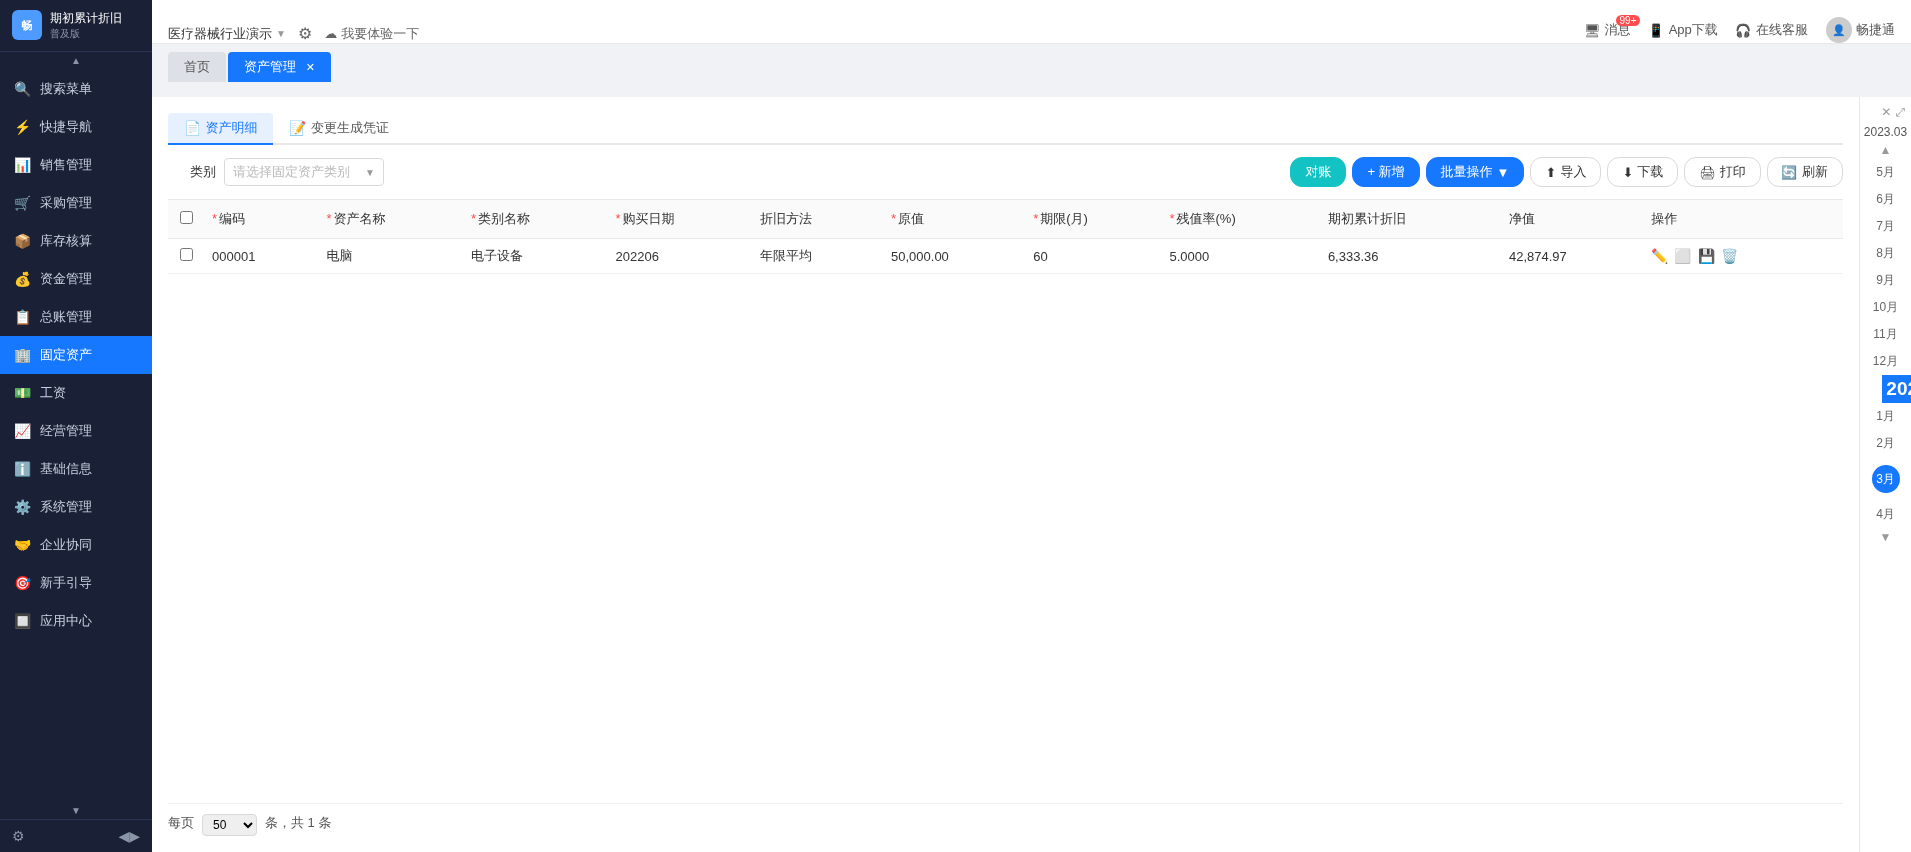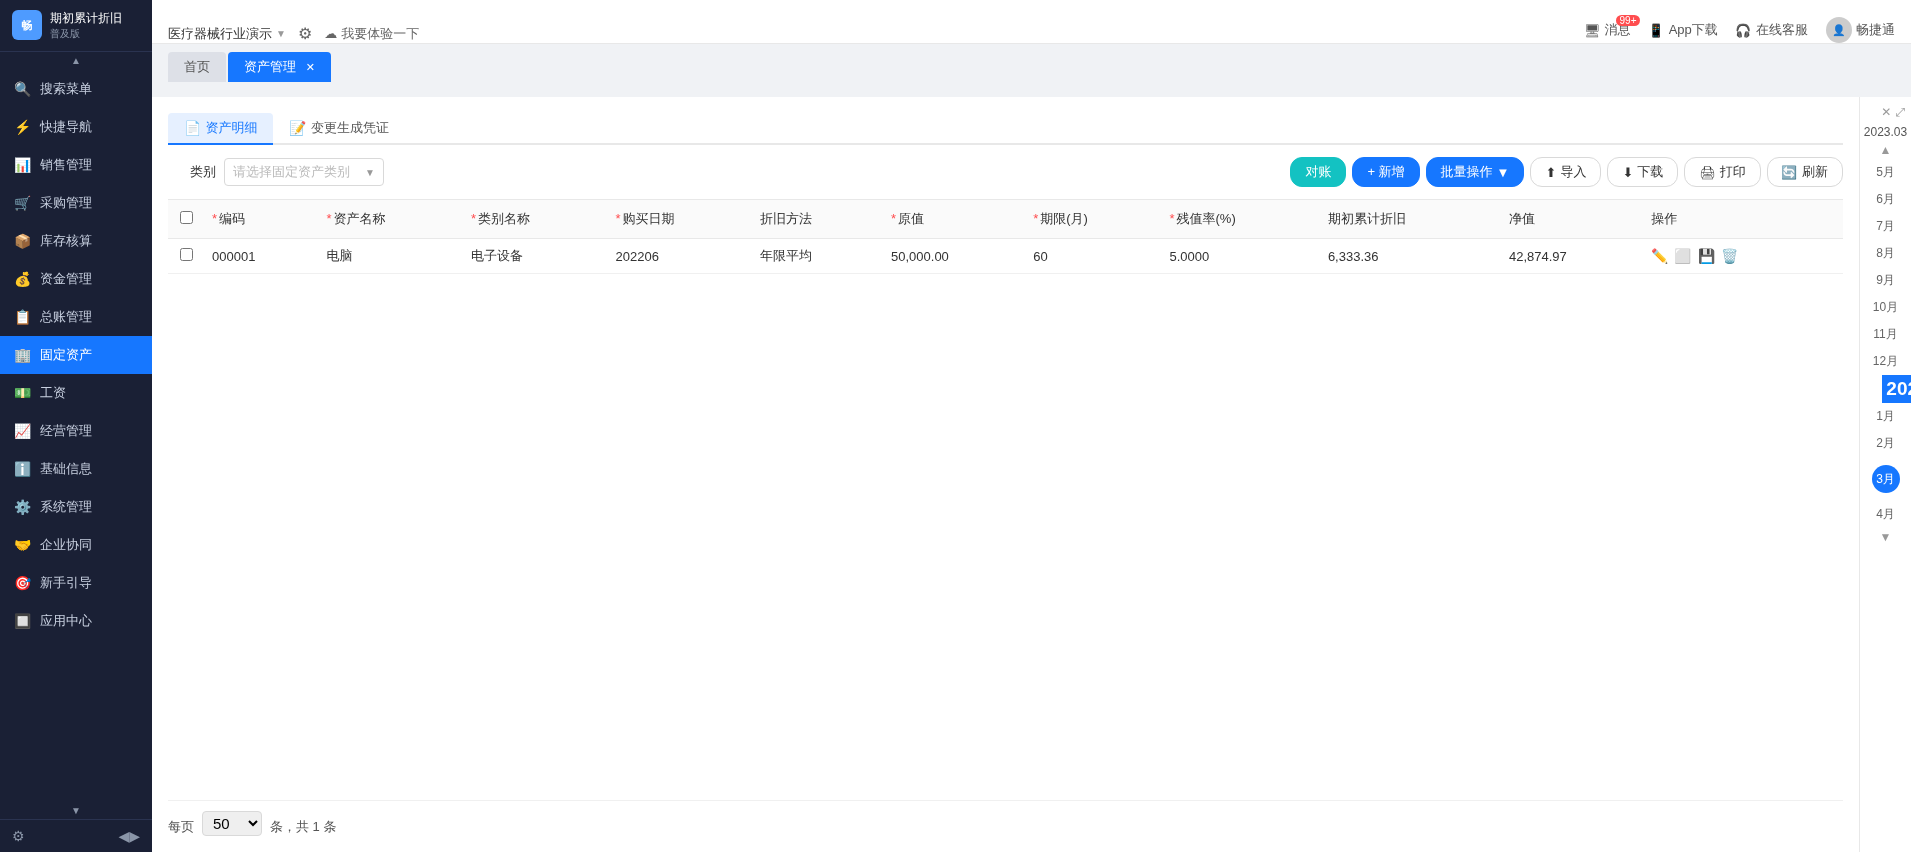--- a/index.html
+++ b/index.html
@@ -204,30 +204,30 @@
     .subtotal-row td { background: #f0f8ff; color: #555; font-size: 12px; }
 
     .action-icons { display: flex; gap: 6px; align-items: center; }
     .action-icon { color: #999; cursor: pointer; font-size: 14px; }
 
     .checkbox-cell { width: 36px; text-align: center; }
     input[type="checkbox"] { cursor: pointer; }
 
     
     .pagination {
-      display: flex; align-items: flex-end; gap: 8px;
+      display: flex; align-items: flex-start; gap: 8px;
       padding: 10px 0 0 0;
       font-size: 13px;
       color: #555;
       flex-shrink: 0;
       border-top: 1px solid #f0f0f0;
     }
     .per-page-select {
       border: 1px solid #d9d9d9; border-radius: 4px;
-      padding: 2px 6px; font-size: 15px; cursor: pointer;
+      padding: 2px 6px; font-size: 12px; cursor: pointer;
     }
 
     
     .right-panel {
       width: 52px;
       background: #fff;
       border-left: 1px solid #e8e8e8;
       display: flex;
       flex-direction: column;
       align-items: center;

